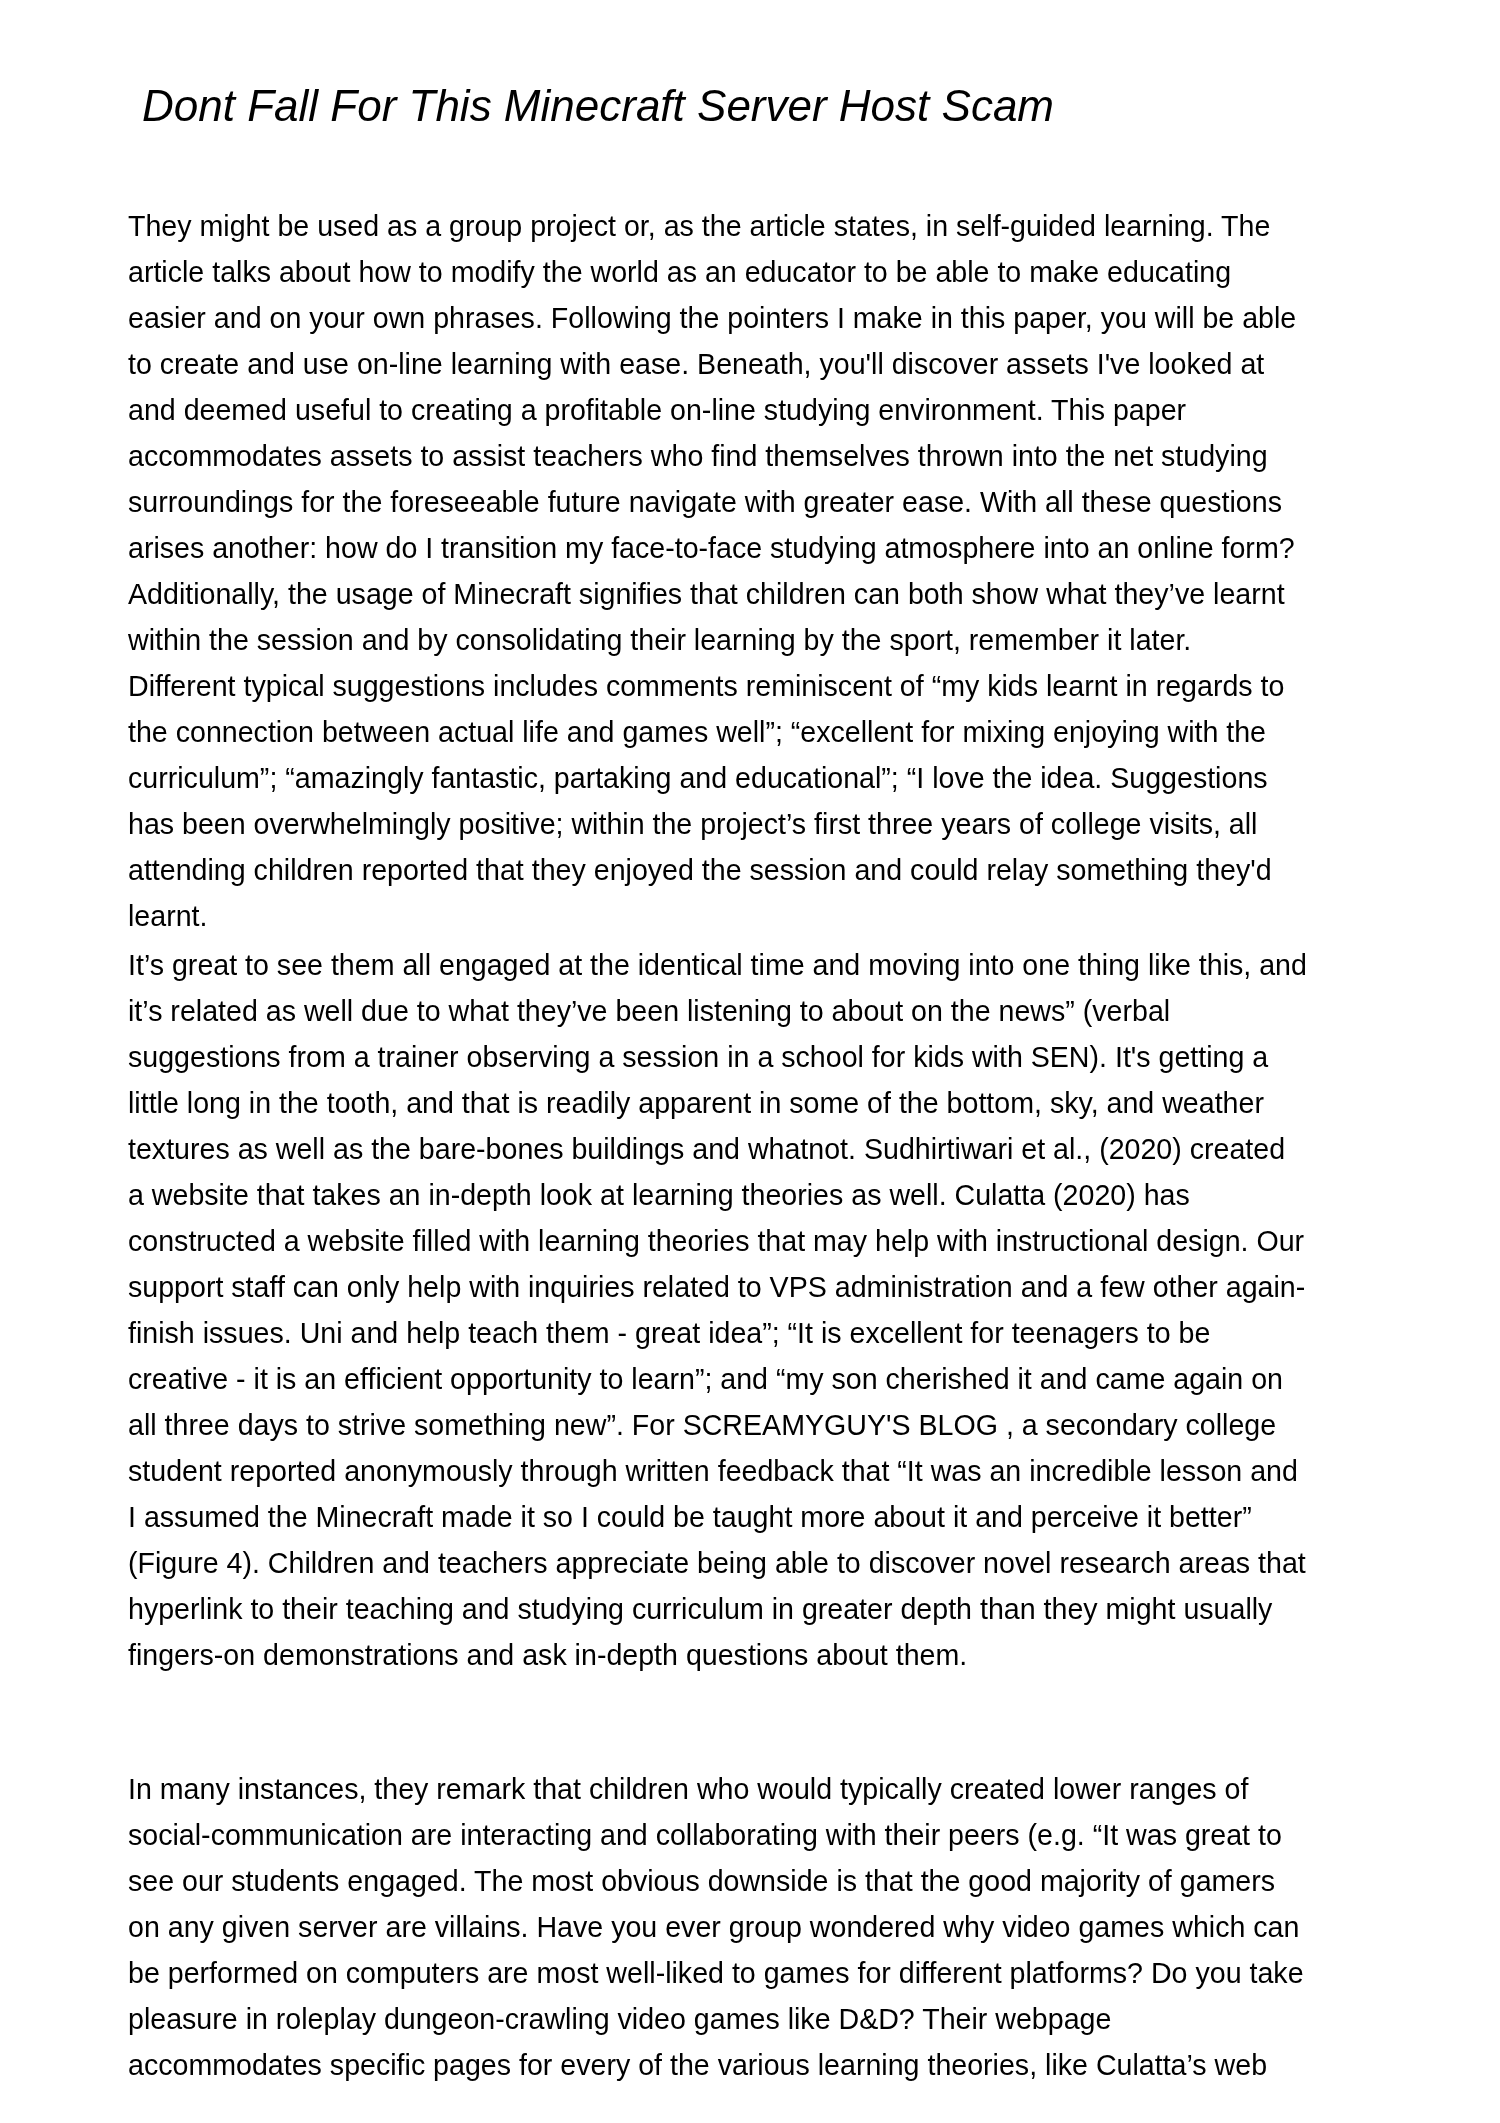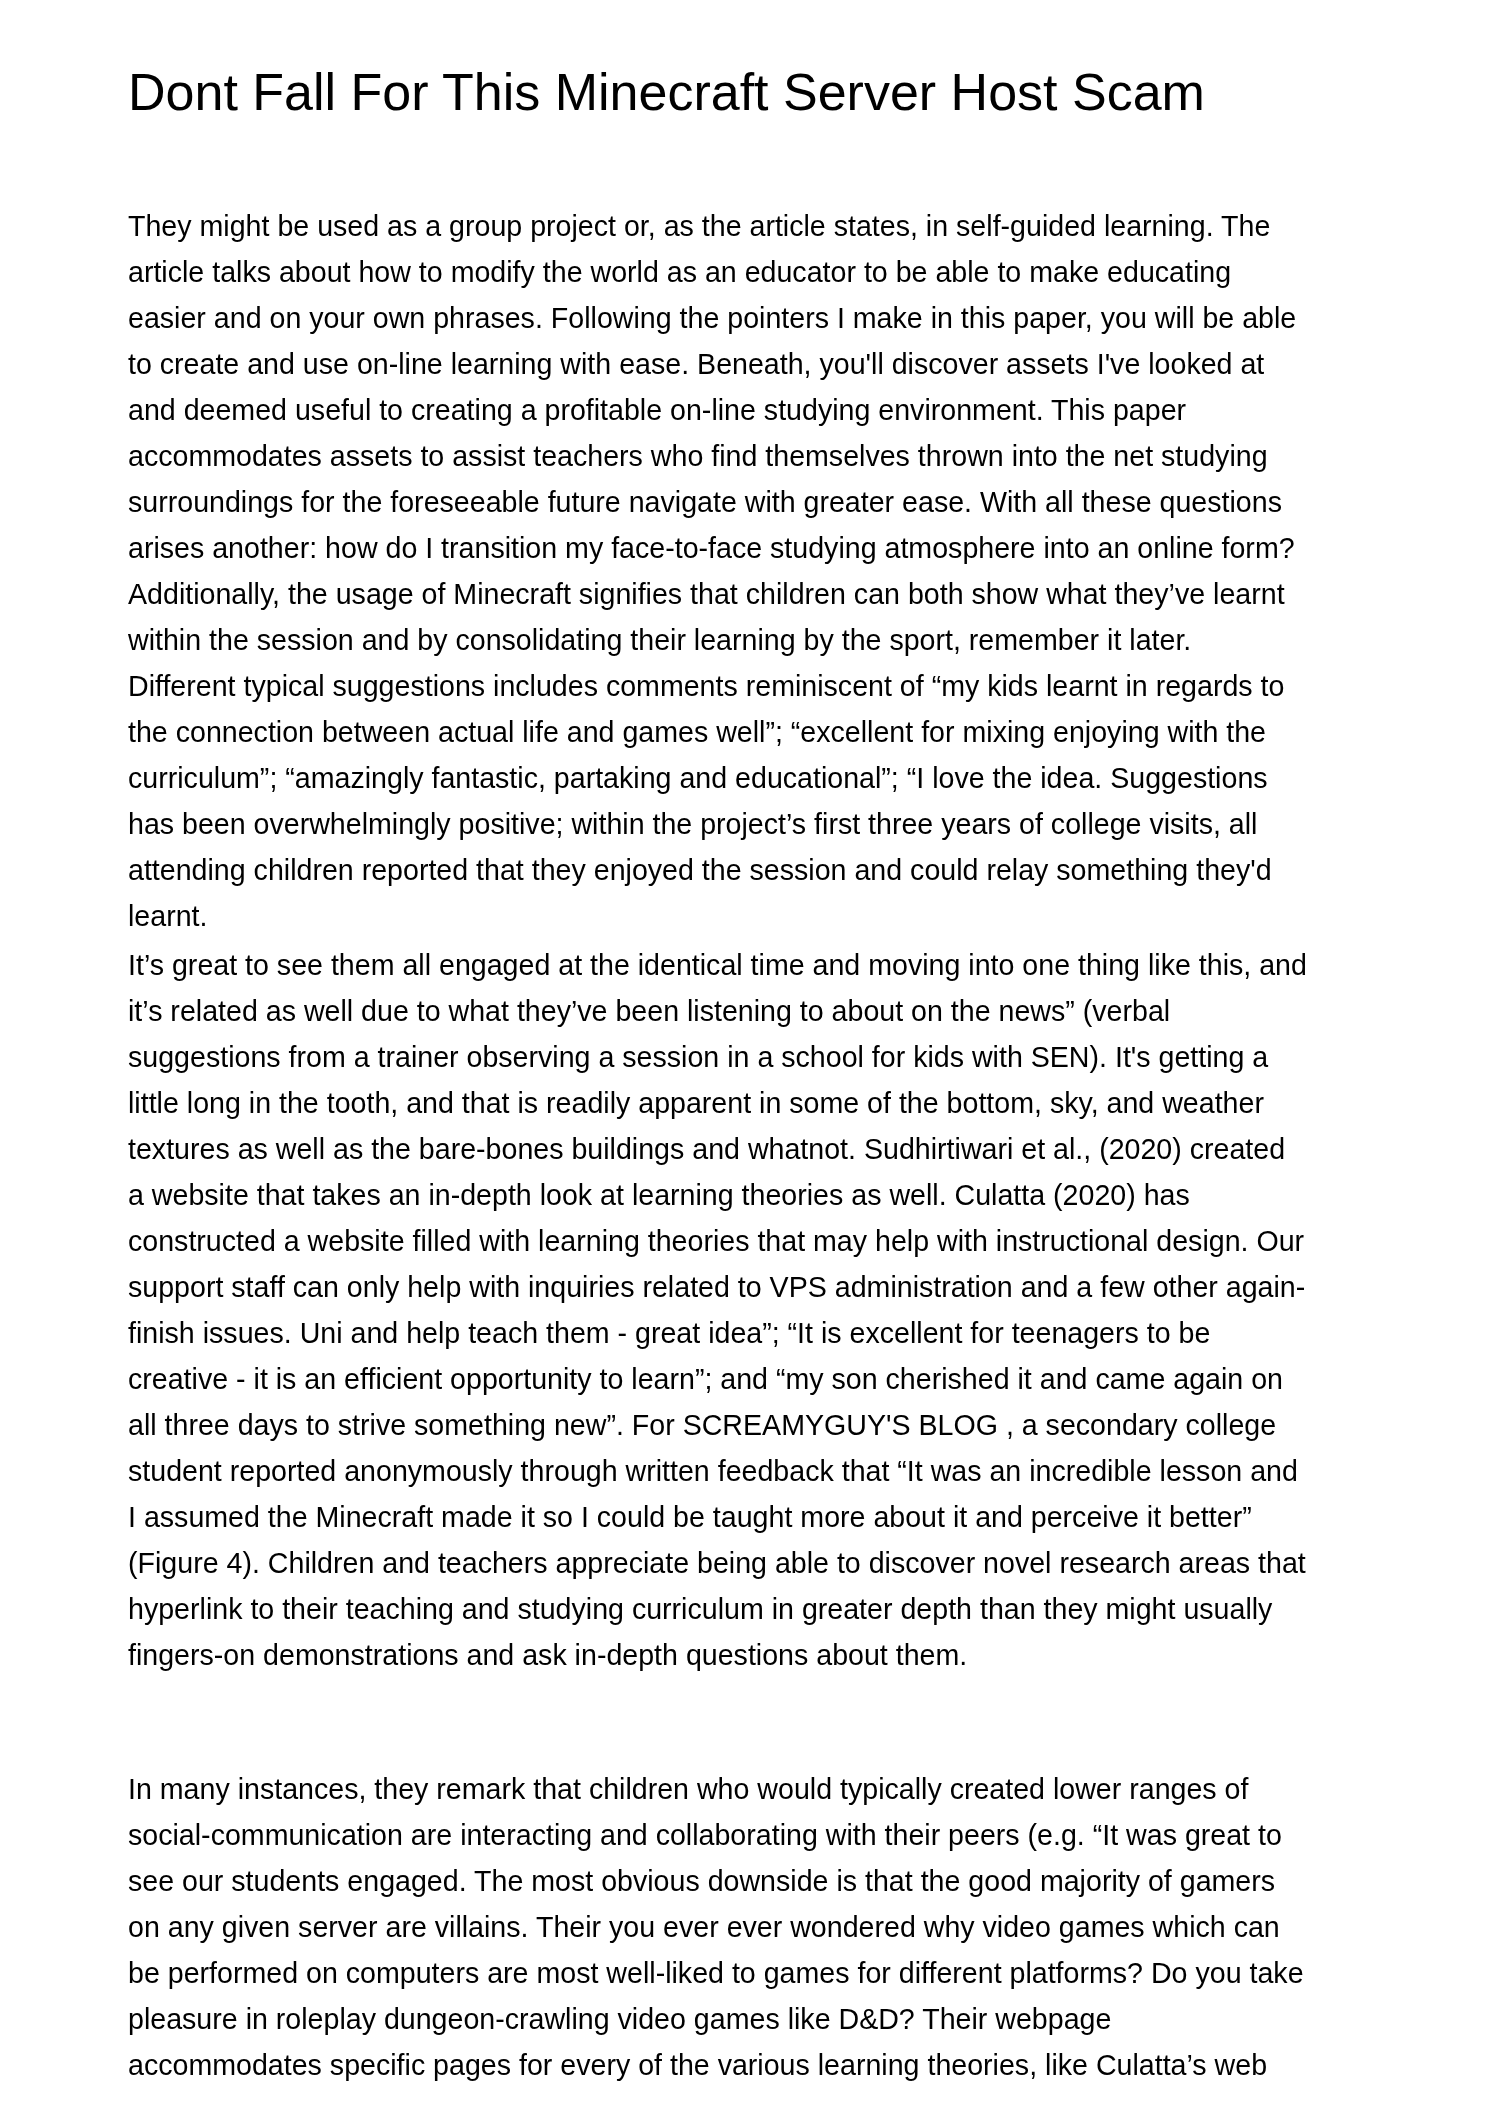--- a/index.html
+++ b/index.html
@@ -18,25 +18,26 @@
     .page {
       position: absolute;
       left: 128px;
       top: 0;
       width: 1270px;
     }
     .title {
       position: absolute;
       top: 66px;
       left: 0;
-      margin: 0;
-      font-size: 52px;
+      margin: 14px;
+      font-size: 44px;
       font-weight: normal;
       line-height: 52px;
       white-space: nowrap;
+      font-style: italic;
     }
     .para {
       position: absolute;
       left: 0;
       margin: 0;
       font-size: 28.6px;
       line-height: 46px;
     }
     .line {
       display: block;
@@ -87,18 +88,18 @@
     <span class="line">I assumed the Minecraft made it so I could be taught more about it and perceive it better”</span>
     <span class="line">(Figure 4). Children and teachers appreciate being able to discover novel research areas that</span>
     <span class="line">hyperlink to their teaching and studying curriculum in greater depth than they might usually</span>
     <span class="line">fingers-on demonstrations and ask in-depth questions about them.</span>
   </p>
 
   <p class="para" id="p3">
     <span class="line">In many instances, they remark that children who would typically created lower ranges of</span>
     <span class="line">social-communication are interacting and collaborating with their peers (e.g. “It was great to</span>
     <span class="line">see our students engaged. The most obvious downside is that the good majority of gamers</span>
-    <span class="line">on any given server are villains. Their you ever ever wondered why video games which can</span>
+    <span class="line">on any given server are villains. Have you ever group wondered why video games which can</span>
     <span class="line">be performed on computers are most well-liked to games for different platforms? Do you take</span>
     <span class="line">pleasure in roleplay dungeon-crawling video games like D&amp;D? Their webpage</span>
     <span class="line">accommodates specific pages for every of the various learning theories, like Culatta’s web</span>
   </p>
 </div>
 
 </body></html>

